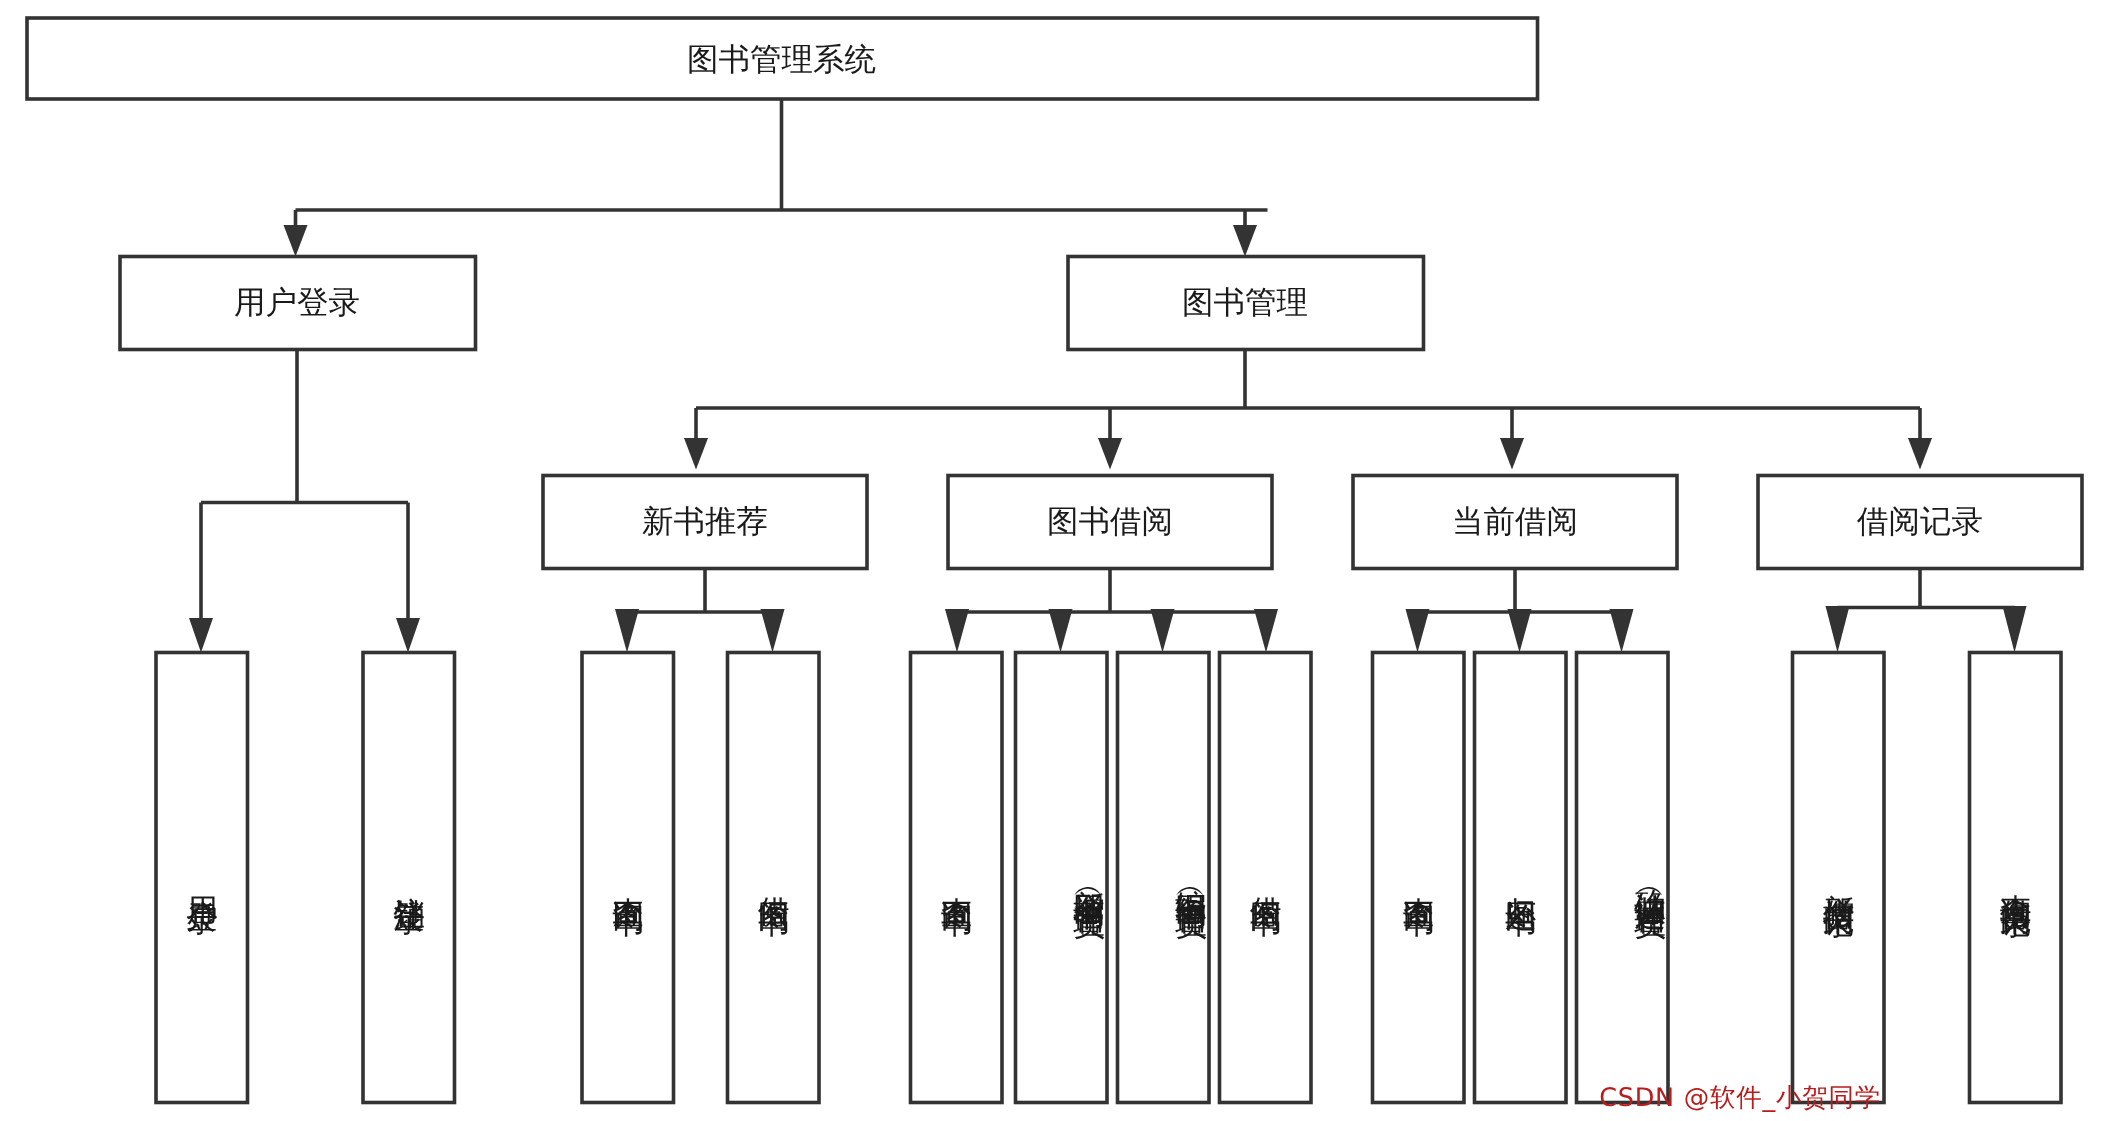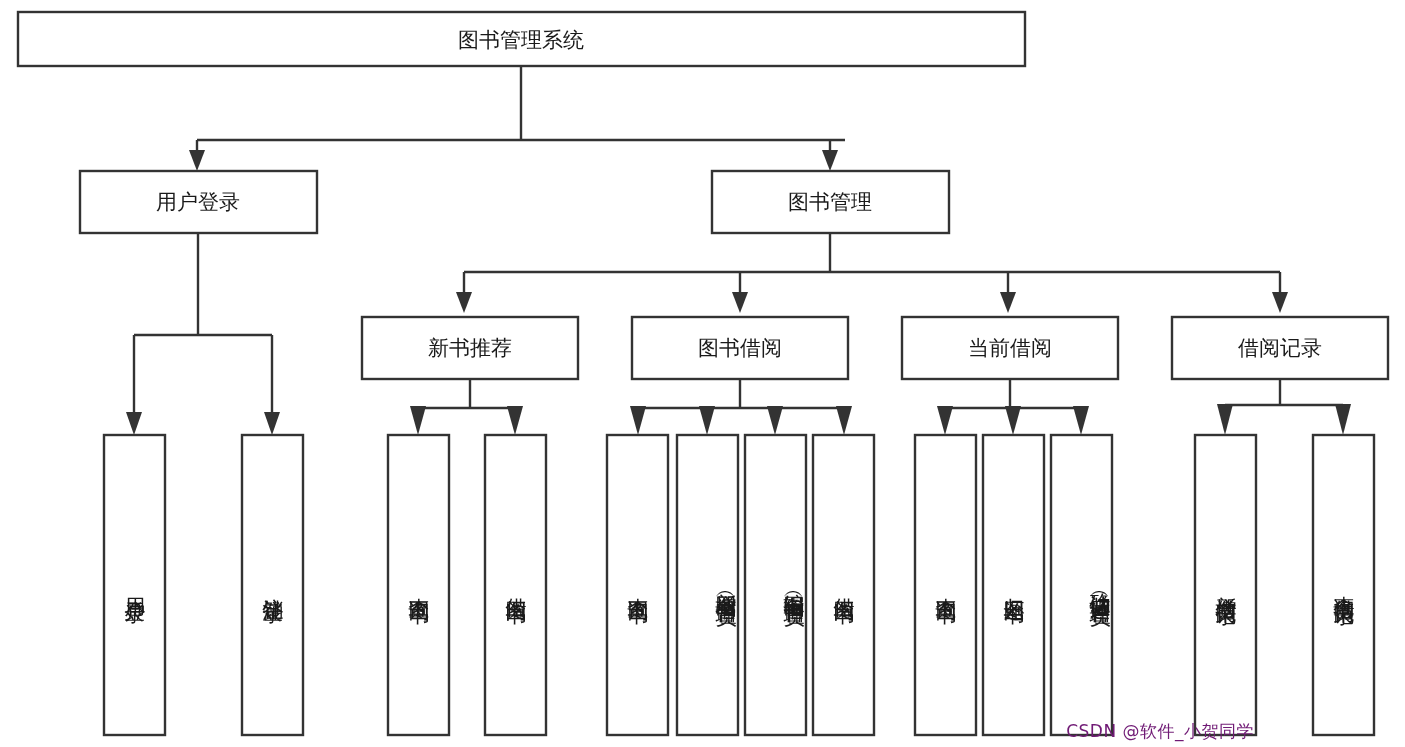--- a/index.html
+++ b/index.html
@@ -73,21 +73,21 @@
     white-space: nowrap;
     pointer-events: none;
     user-select: none;
   }
   .watermark {
     position: absolute;
     right: 8px;
     bottom: 4px;
     font-family: "DejaVu Sans", "Liberation Sans", sans-serif;
     font-size: 17px;
-    color: #701a75;
+    color: #b91c1c;
     letter-spacing: 0.5px;
     white-space: nowrap;
   }
 </style>
 </head>
 <body>
 
 <div id="diagram-root">
 
   <svg class="diagram-canvas" viewBox="0 0 1405 747">

